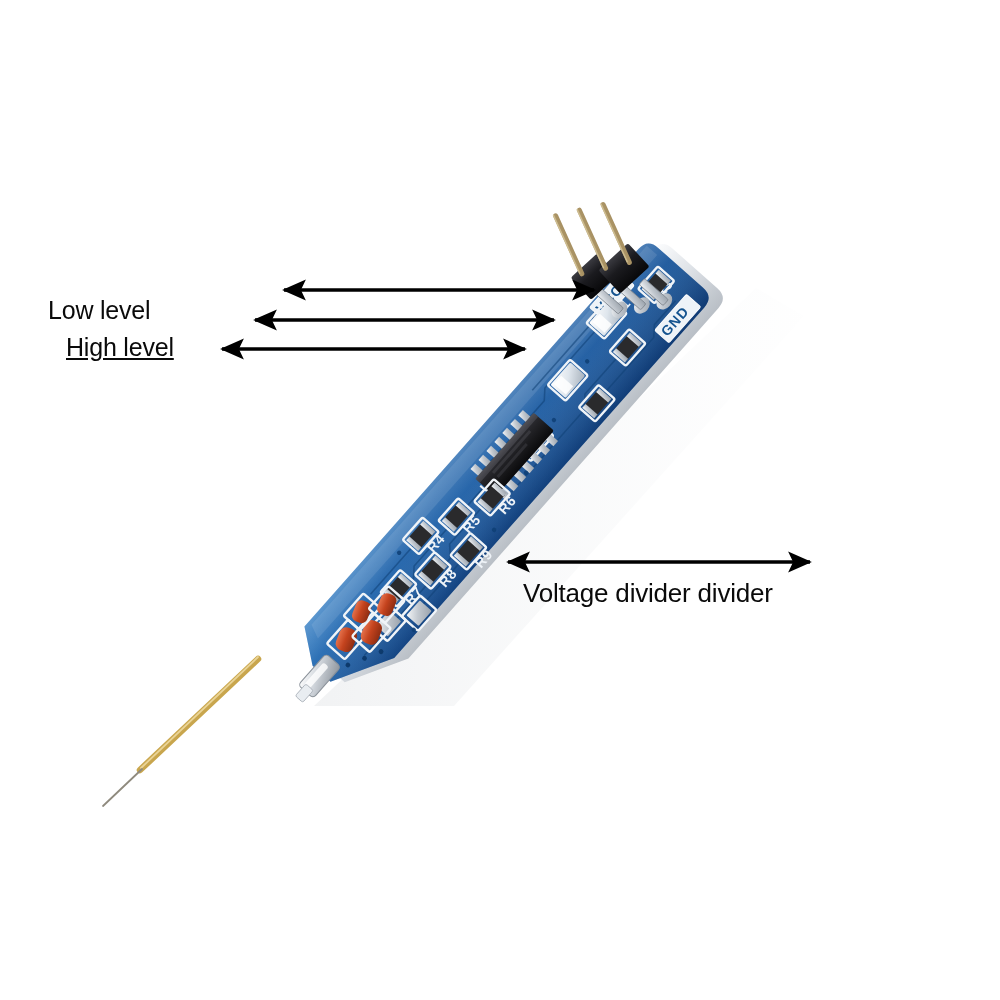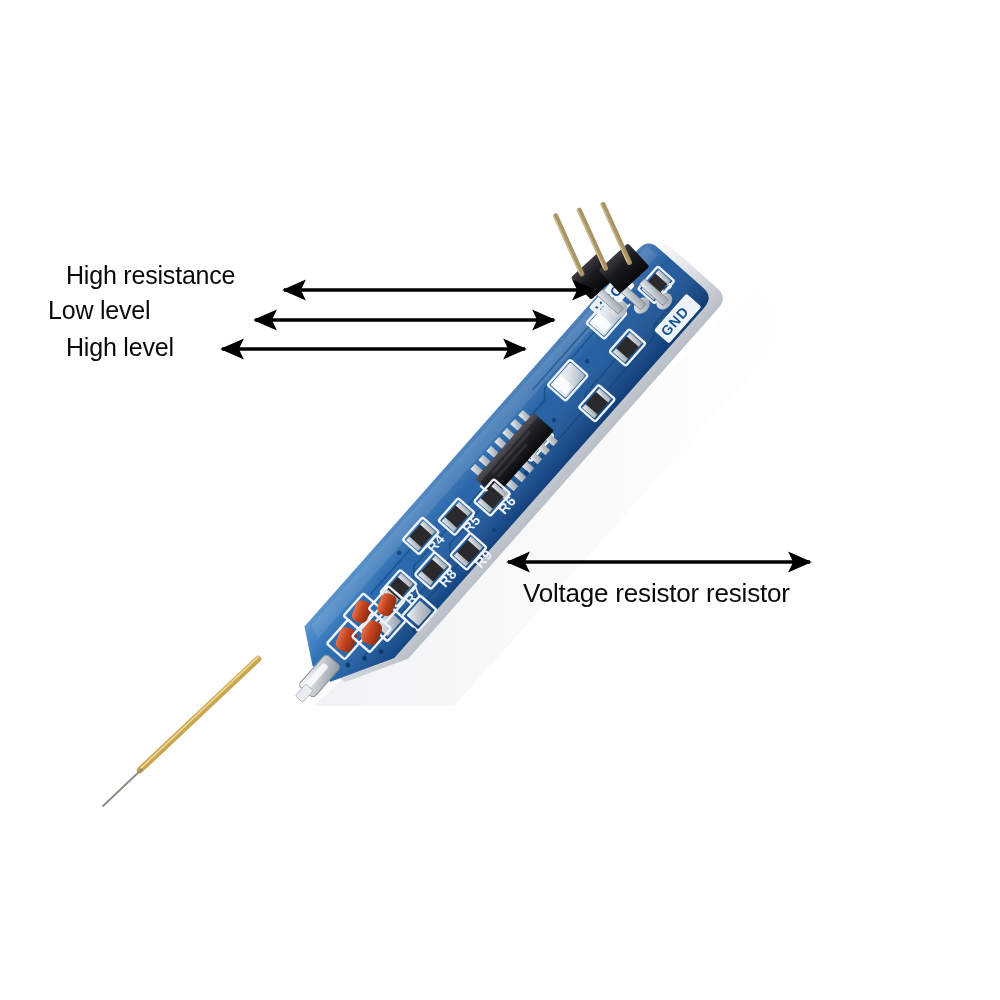--- a/index.html
+++ b/index.html
@@ -28,21 +28,21 @@
     color: #0a0a0a;
     font-family: "Liberation Sans", sans-serif;
     font-size: 25px;
     font-weight: 400;
     line-height: 1;
     white-space: nowrap;
     letter-spacing: -0.2px;
   }
   #lbl-high-res { left: 66px; top: 263px; }
   #lbl-low-lvl  { left: 48px; top: 298px; }
-  #lbl-high-lvl { left: 66px; top: 335px; }
+  #lbl-high-lvl { left: 66px; top: 335px; text-decoration: underline; }
   #lbl-vdr      { left: 523px; top: 580px; font-size: 26px; }
 </style>
 </head>
 <body>
 
 <div id="stage">
 
   <svg id="photo-svg" viewBox="0 0 1000 1000">
     <defs>
 
@@ -390,21 +390,20 @@
     </g>
 
     <g stroke="#000000" stroke-width="3.4" fill="none">
       <line x1="284" y1="290" x2="594" y2="290" marker-start="url(#arrowStart)" marker-end="url(#arrowEnd)"></line>
       <line x1="255" y1="320" x2="554" y2="320" marker-start="url(#arrowStart)" marker-end="url(#arrowEnd)"></line>
       <line x1="222" y1="349" x2="525" y2="349" marker-start="url(#arrowStart)" marker-end="url(#arrowEnd)"></line>
       <line x1="508" y1="562" x2="810" y2="562" marker-start="url(#arrowStart)" marker-end="url(#arrowEnd)"></line>
     </g>
   </svg>
 
-  <div class="anno-label" id="lbl-high-res">High resistance</div>
 
   <div class="anno-label" id="lbl-low-lvl">Low level</div>
 
   <div class="anno-label" id="lbl-high-lvl">High level</div>
 
-  <div class="anno-label" id="lbl-vdr">Voltage resistor resistor</div>
+  <div class="anno-label" id="lbl-vdr">Voltage divider divider</div>
 
 </div>
 
 </body></html>

